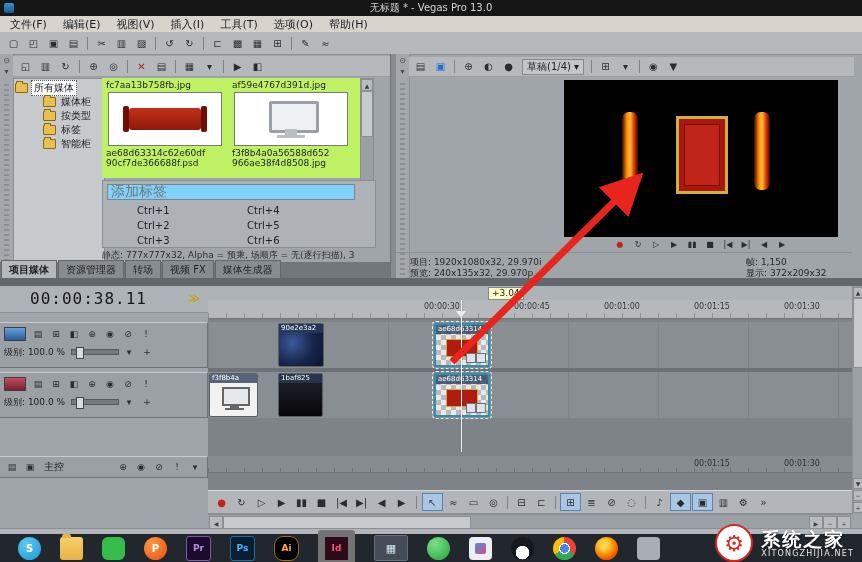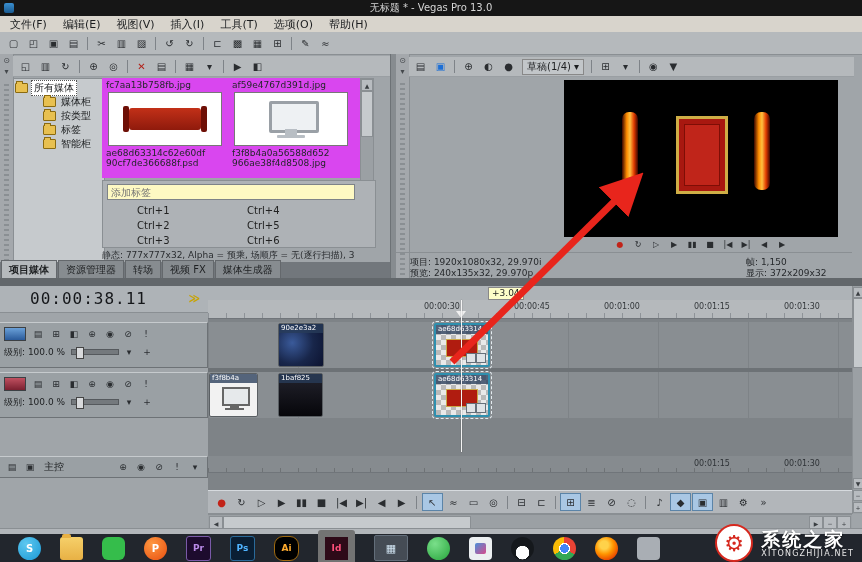--- a/index.html
+++ b/index.html
@@ -38,21 +38,21 @@
   .folder:before{content:"";position:absolute;top:-3px;left:0;width:5px;height:2px;background:#e8c050;border:1px solid #8a6a10;border-bottom:none;border-radius:1px 1px 0 0}
   .filelabel{position:absolute;font-size:9px;color:#24262a;white-space:nowrap;overflow:hidden;width:122px}
   .filelabel.two{white-space:pre-line;line-height:10px;height:22px}
   .thumb{position:absolute;width:112px;height:52px;background:#fff;border:1px solid #777}
   .pic-scroll-red{position:absolute;left:20px;right:20px;top:15px;bottom:15px;background:linear-gradient(#c23018,#8f1a0c);border-radius:3px}
   .pic-scroll-end{position:absolute;top:13px;bottom:13px;width:6px;background:#6e0f06;border-radius:2px}
   .pic-mon-screen{position:absolute;left:34px;top:8px;width:44px;height:26px;border:3px solid #9aa0a6;background:#eef1f3;border-radius:2px}
   .pic-mon-stand{position:absolute;left:50px;top:36px;width:12px;height:6px;background:#b8bec4}
   .pic-mon-base{position:absolute;left:42px;top:42px;width:28px;height:3px;background:#b8bec4;border-radius:1px}
   .tagpanel{left:102px;top:180px;width:272px;height:66px;background:#aeb2b6;border:1px solid #8a8f93}
-  .taginput{position:absolute;left:4px;top:3px;width:240px;height:14px;border:1px solid #7e8388;background:#fef9c3;font-size:10px;color:#555;padding:0 3px;font-family:Liberation Sans, sans-serif}
+  .taginput{position:absolute;left:4px;top:3px;width:240px;height:14px;border:1px solid #7e8388;background:#7dd3fc;font-size:14px;color:#555;padding:0 3px;font-family:Liberation Mono, monospace}
   .shortcutgrid{position:absolute;left:34px;top:24px;display:grid;grid-template-columns:110px 110px;row-gap:4px;font-size:10px;color:#222}
   .statusline{left:102px;top:249px;width:288px;font-size:9px;color:#2a2d30;white-space:nowrap;overflow:hidden}
   .tabstrip{left:0;top:262px;width:392px;height:16px;background:#72777c;display:flex;align-items:flex-end;gap:1px;padding-left:1px}
   .tab{padding:1px 7px;font-size:10px;height:15px;display:inline-flex;align-items:center;background:#878c90;border:1px solid #64686c;border-bottom:none;color:#1e2022;white-space:nowrap}
   .tab.active{background:#b5b9bc;font-weight:bold}
   
   .previewtoolbar{left:409px;top:57px;width:443px;height:19px;background:#b5b9bc;border-bottom:1px solid #9a9fa3;display:flex;align-items:center;gap:1px;padding-left:2px}
   .quality{display:inline-flex;align-items:center;gap:3px;font-size:10px;border:1px solid #888;background:#c2c6c9;padding:0 4px;height:14px;margin:0 3px}
   .videoarea{left:564px;top:80px;width:274px;height:157px;background:#000}
   .flame{position:absolute;top:32px;width:16px;height:78px;border-radius:7px;
@@ -235,21 +235,21 @@
         <span class="folder"></span>
         <span class="lbl">标签</span>
       </div>
 
       <div class="tree-item child">
         <span class="folder"></span>
         <span class="lbl">智能柜</span>
       </div>
     </div>
 
-  <div class="abs" style="left:102px;top:78px;width:258px;height:100px;background:#d946ef">
+  <div class="abs" style="left:102px;top:78px;width:258px;height:100px;background:#bef264">
     <span class="filelabel" style="left:4px;top:2px">fc7aa13b758fb.jpg</span>
     <span class="filelabel" style="left:130px;top:2px">af59e4767d391d.jpg</span>
     <div class="thumb" style="left:6px;top:14px">
       <div class="pic-scroll-end" style="left:14px"></div>
       <div class="pic-scroll-red"></div>
       <div class="pic-scroll-end" style="right:14px"></div>
     </div>
     <div class="thumb" style="left:132px;top:14px">
       <div class="pic-mon-screen"></div>
       <div class="pic-mon-stand"></div>

